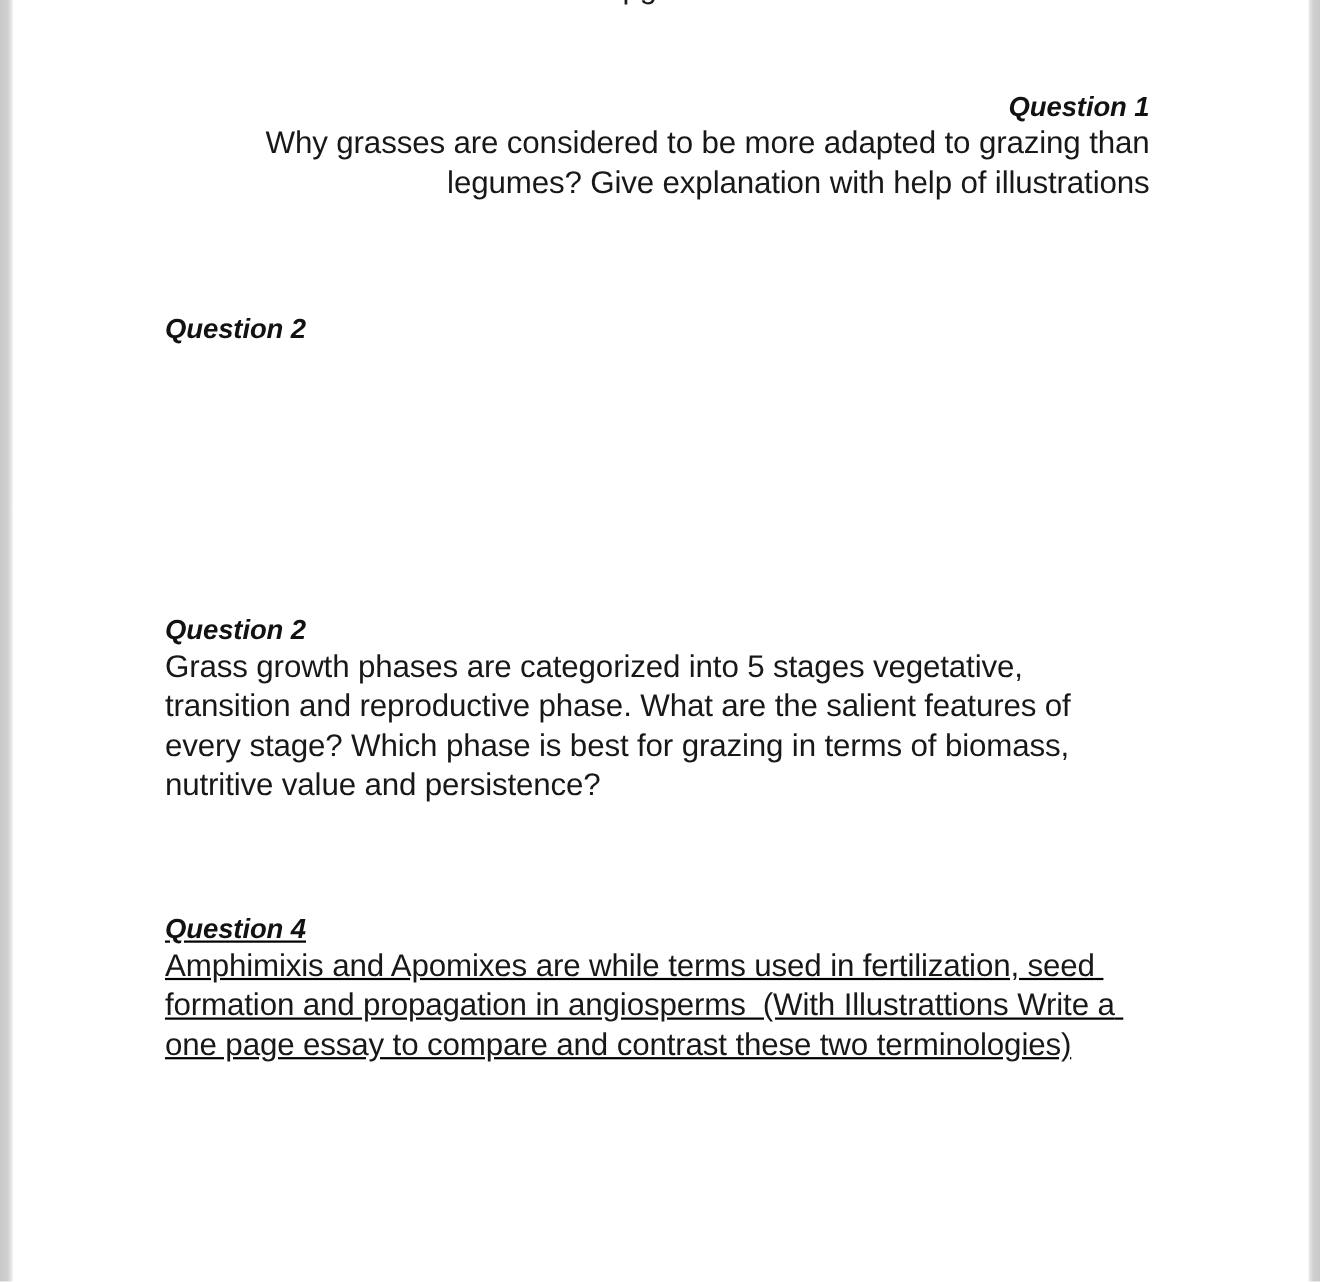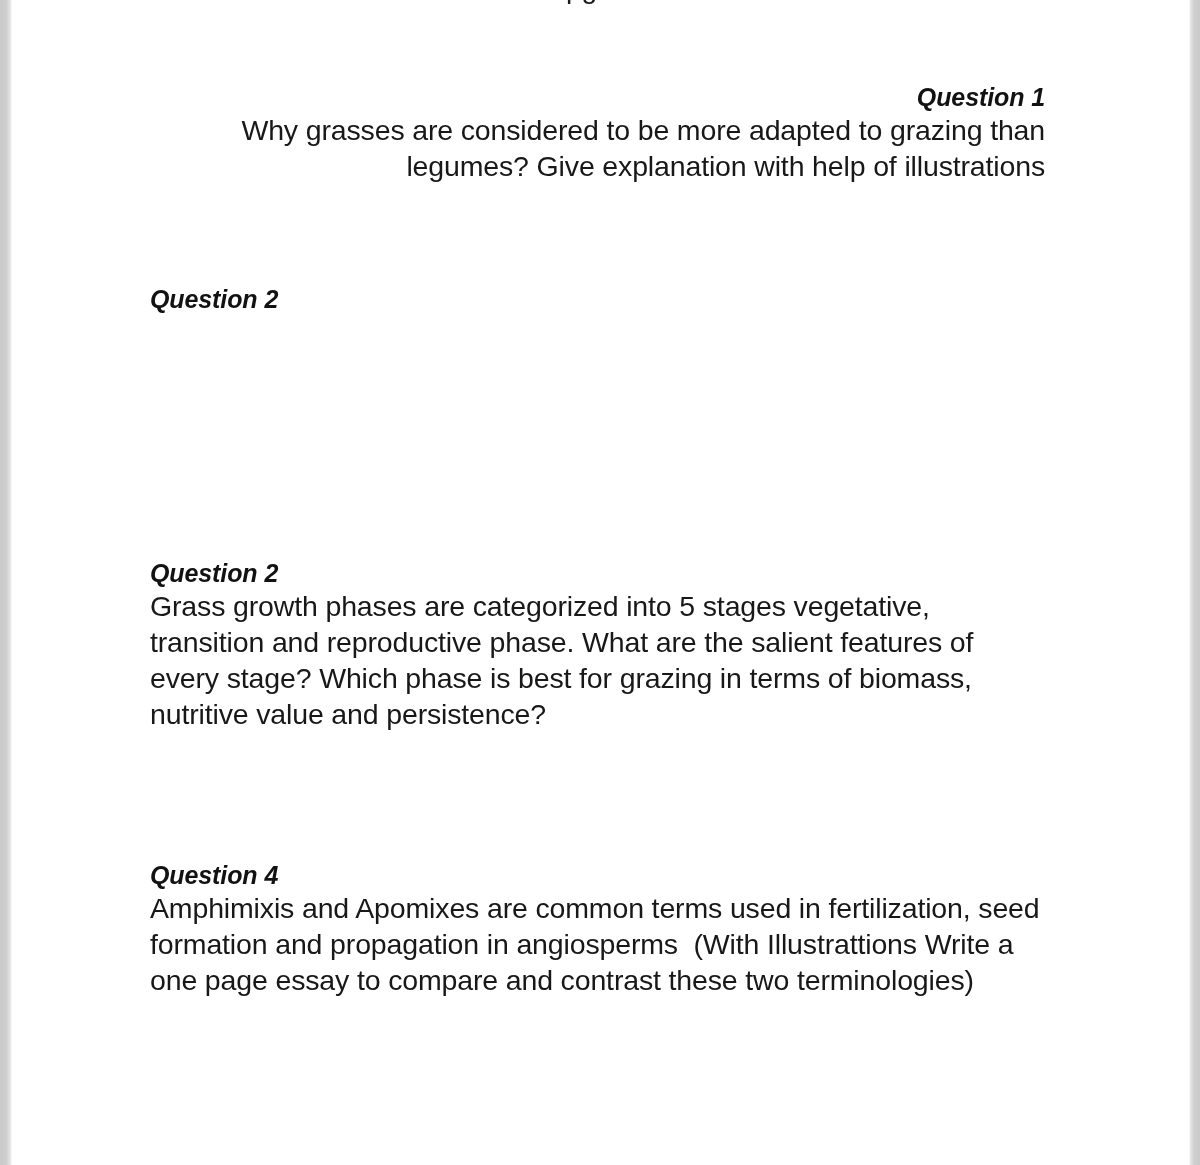--- a/index.html
+++ b/index.html
@@ -88,21 +88,21 @@
     line-height: 36px;
     margin: 0;
     letter-spacing: -0.15px;
     white-space: pre-wrap;
   }
 
   
   #block-1 { position: absolute; top: 82px;  left: 0; right: 0; text-align: right; }
   #block-2 { position: absolute; top: 284px; left: 0; right: 0; }
   #block-3 { position: absolute; top: 558px; left: 0; right: 0; }
-  #block-4 { position: absolute; top: 860px; left: 0; right: 0; }
+  #block-4 { position: absolute; top: 830px; left: 0; right: 0; text-decoration: underline; }
 
   .q-heading + .q-body {
   }
 </style>
 </head>
 <body>
 
 <div id="page">
 
   <div class="margin-strip left"></div>
@@ -123,17 +123,17 @@
       <div class="q-heading">Question 2</div>
     </div>
 
     <div class="question-block" id="block-3">
       <div class="q-heading">Question 2</div>
       <div class="q-body">Grass growth phases are categorized into 5 stages vegetative, transition and reproductive phase. What are the salient features of every stage? Which phase is best for grazing in terms of biomass, nutritive value and persistence?</div>
     </div>
 
     <div class="question-block" id="block-4">
       <div class="q-heading">Question 4</div>
-      <div class="q-body">Amphimixis and Apomixes are common terms used in fertilization, seed formation and propagation in angiosperms  (With Illustrattions Write a one page essay to compare and contrast these two terminologies)</div>
+      <div class="q-body">Amphimixis and Apomixes are while terms used in fertilization, seed formation and propagation in angiosperms  (With Illustrattions Write a one page essay to compare and contrast these two terminologies)</div>
     </div>
 
   </div>
 </div>
 
 </body></html>

